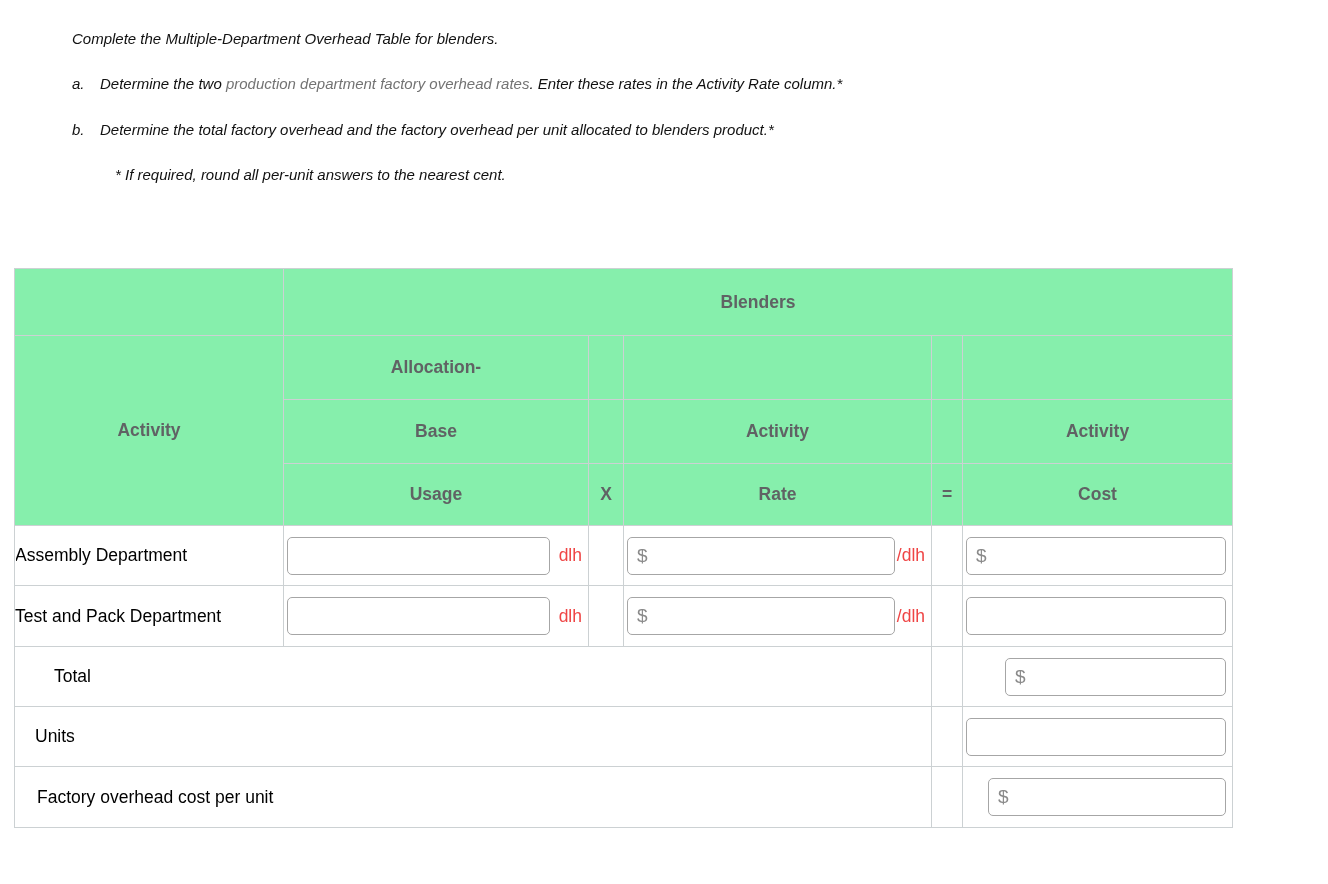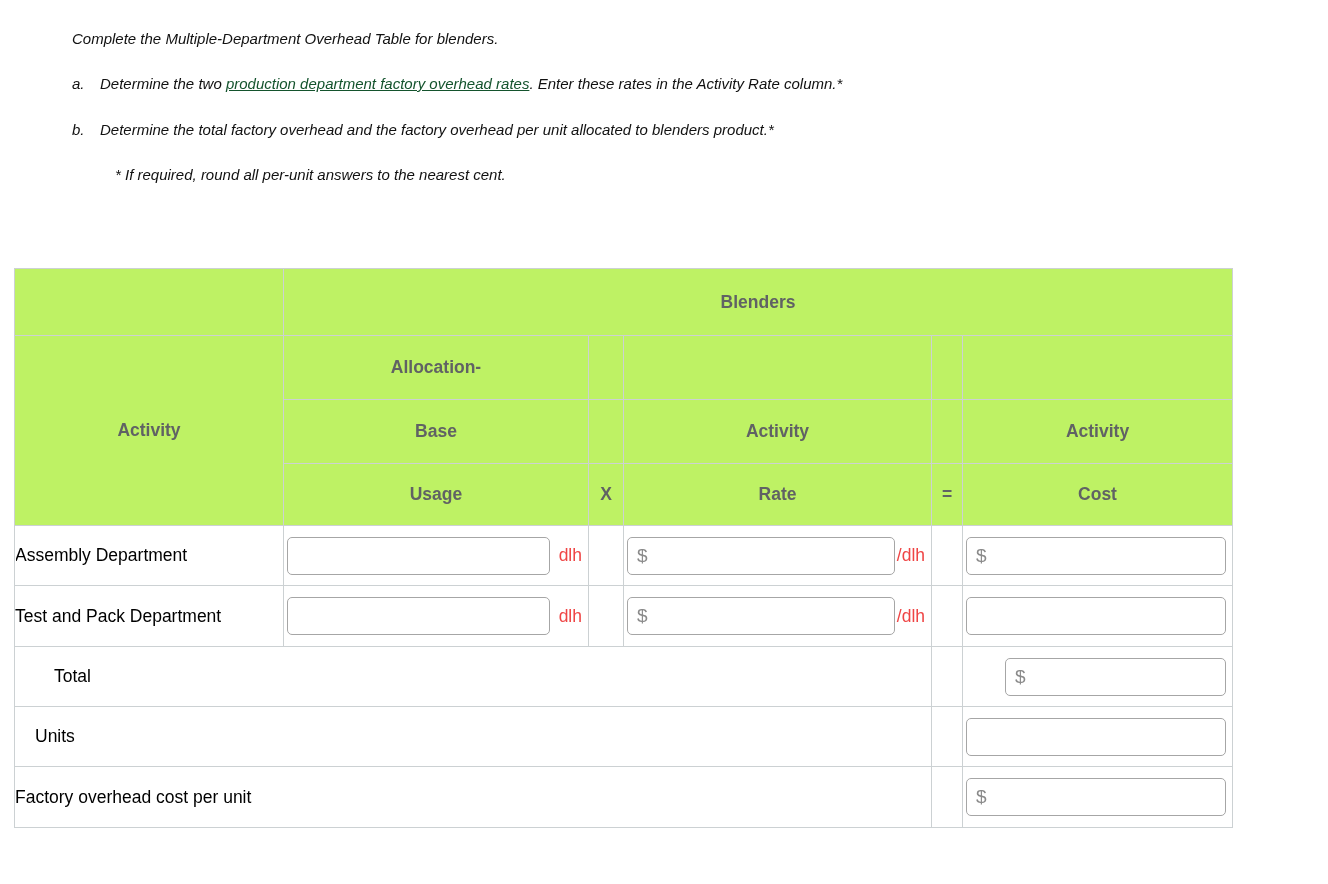--- a/index.html
+++ b/index.html
@@ -20,22 +20,21 @@
     font-size: 15px;
     line-height: 21px;
     white-space: nowrap;
     color: #111;
   }
   .iline .marker {
     display: inline-block;
     width: 28px;
   }
   .iline a {
-    color: #14532d;
-    text-decoration: underline;
+    color: #737373;
     cursor: pointer;
   }
   #line-intro { left: 72px;  top: 28px;  }
   #line-a     { left: 72px;  top: 73px;  }
   #line-b     { left: 72px;  top: 119px; }
   #line-foot  { left: 115px; top: 164px; }
 
   
   table.ovh {
     position: absolute;
@@ -46,21 +45,21 @@
     table-layout: fixed;
   }
   table.ovh td {
     border: 1px solid #ccd1d3;
     padding: 0;
     vertical-align: middle;
     font-size: 17.5px;
     overflow: hidden;
   }
   td.hdr {
-    background: #bef264;
+    background: #86efac;
     color: #606264;
     font-weight: bold;
     text-align: center;
   }
   td.lbl {
     background: #fff;
     text-align: left;
     padding-left: 8px;
     color: #000;
   }
@@ -124,21 +123,21 @@
 
   
   tr.r1 td { height: 66px; }
   tr.r2 td { height: 63px; }
   tr.r3 td { height: 63px; }
   tr.r4 td { height: 61px; }
   tr.r5 td { height: 59px; border-radius: 13px; }
   tr.r6 td { height: 60px; }
   tr.r7 td { height: 59px; padding-left: 39px; }
   tr.r8 td { height: 59px; }
-  tr.r9 td { height: 60px; }
+  tr.r9 td { height: 60px; padding-left: 22px; }
 </style>
 </head>
 <body>
 
 <div class="iline" id="line-intro">Complete the Multiple-Department Overhead Table for blenders.</div>
 
 <div class="iline" id="line-a">
   <span class="marker">a.</span><span>Determine the two </span><a>production department factory overhead rates</a><span>. Enter these rates in the Activity Rate column.*</span>
 </div>
 

